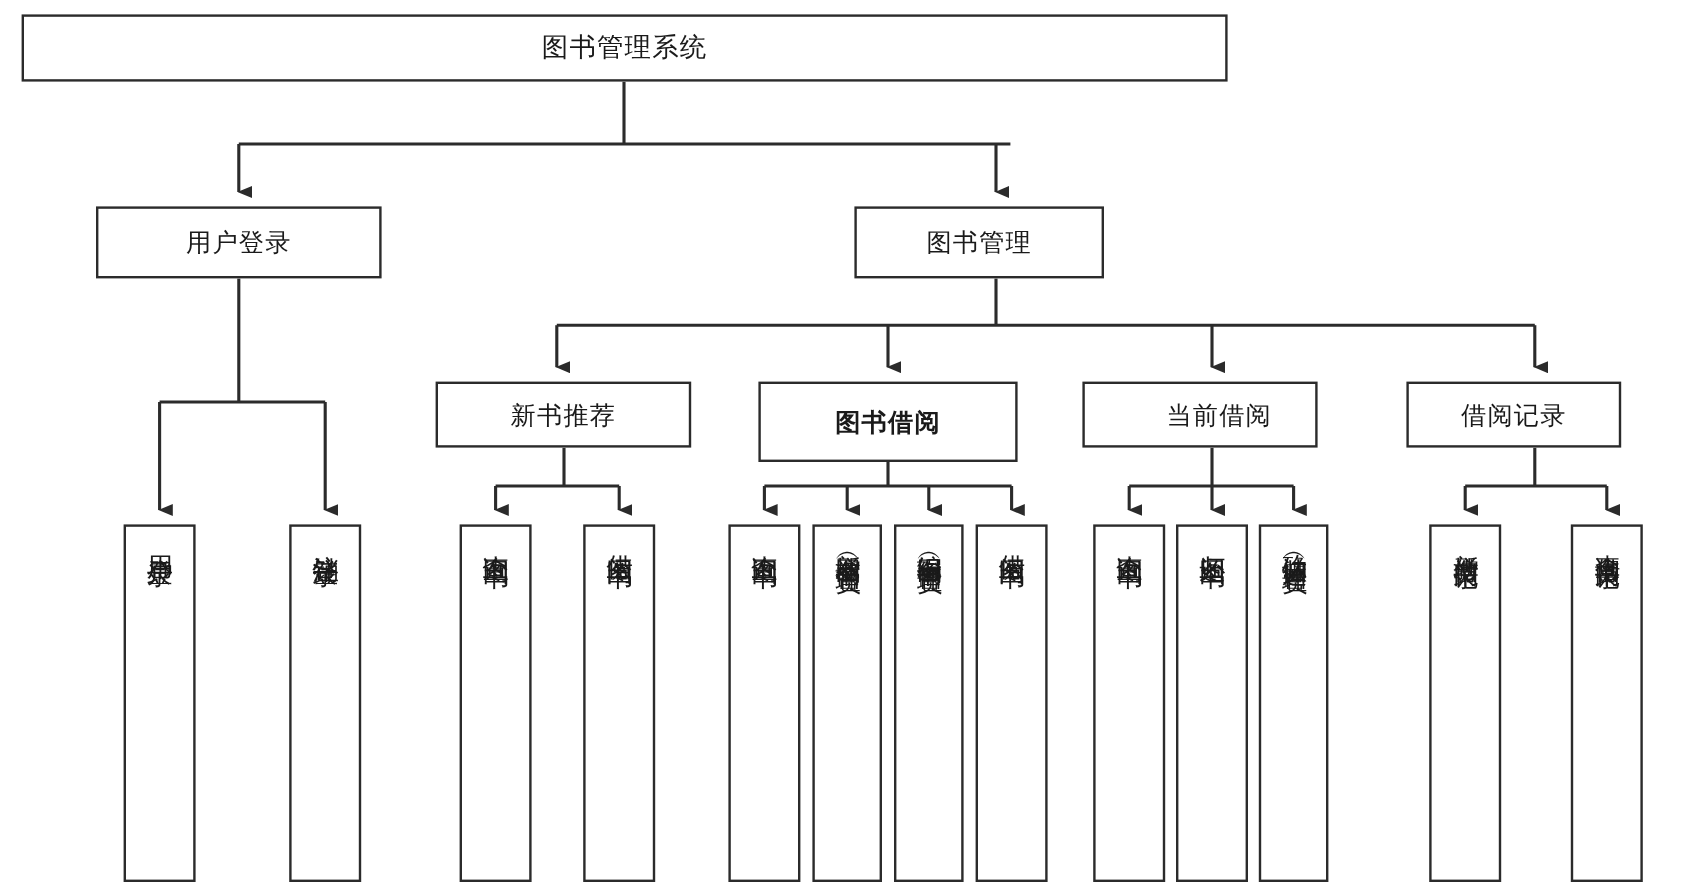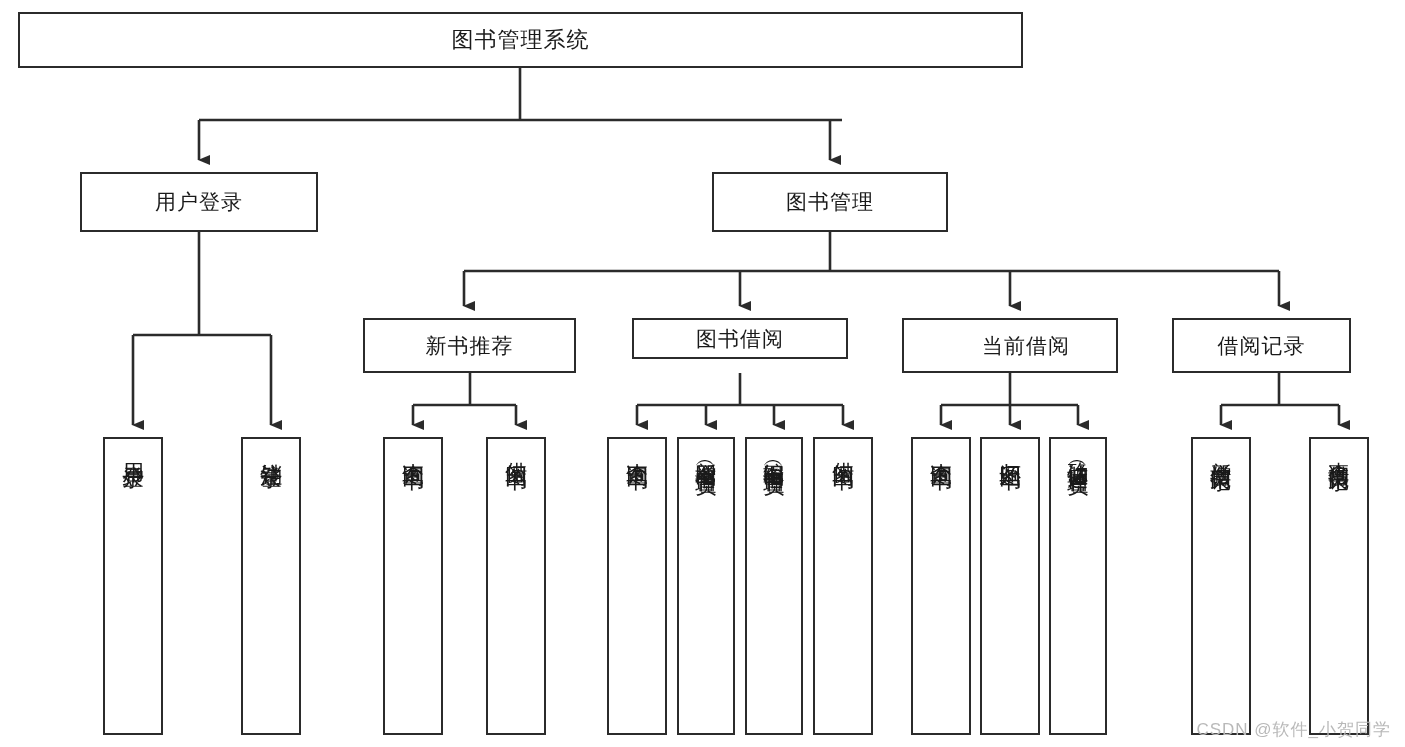--- a/index.html
+++ b/index.html
@@ -112,31 +112,31 @@
     </g>
   </svg>
 
   <div class="node h-node root" style="left:18px;top:12px;width:1005px;height:56px;">
     <span>图书管理系统</span>
   </div>
 
   <div class="node h-node" style="left:80px;top:172px;width:238px;height:60px;">
     <span>用户登录</span>
   </div>
-  <div class="node h-node" style="left:712px;top:172px;width:236px;height:60px;">
+  <div class="node h-node" style="left:712px;top:172px;width:208px;height:60px;">
     <span>图书管理</span>
   </div>
 
   <div class="node h-node" style="left:363px;top:318px;width:213px;height:55px;">
     <span>新书推荐</span>
   </div>
-  <div class="node h-node" style="left:632px;top:318px;width:216px;height:41px;">
+  <div class="node h-node" style="left:632px;top:318px;width:216px;height:67px;font-weight:bold;">
     <span>图书借阅</span>
   </div>
-  <div class="node h-node" style="left:902px;top:318px;width:216px;height:55px;padding-left:32px;">
+  <div class="node h-node" style="left:902px;top:318px;width:196px;height:55px;padding-left:32px;">
     <span>当前借阅</span>
   </div>
   <div class="node h-node" style="left:1172px;top:318px;width:179px;height:55px;">
     <span>借阅记录</span>
   </div>
 
   <div class="node leaf" style="left:103px;top:437px;width:60px;height:298px;">
     <span class="vtext">用户登录</span>
   </div>
   <div class="node leaf" style="left:241px;top:437px;width:60px;height:298px;">
@@ -173,14 +173,13 @@
     <span class="vtext">确认归还（管理员）</span>
   </div>
 
   <div class="node leaf tall-text" style="left:1191px;top:437px;width:60px;height:298px;">
     <span class="vtext">新增借阅记录</span>
   </div>
   <div class="node leaf tall-text" style="left:1309px;top:437px;width:60px;height:298px;">
     <span class="vtext">查询借阅记录</span>
   </div>
 
-  <div class="watermark">CSDN @软件_小贺同学</div>
 </div>
 
 </body></html>

